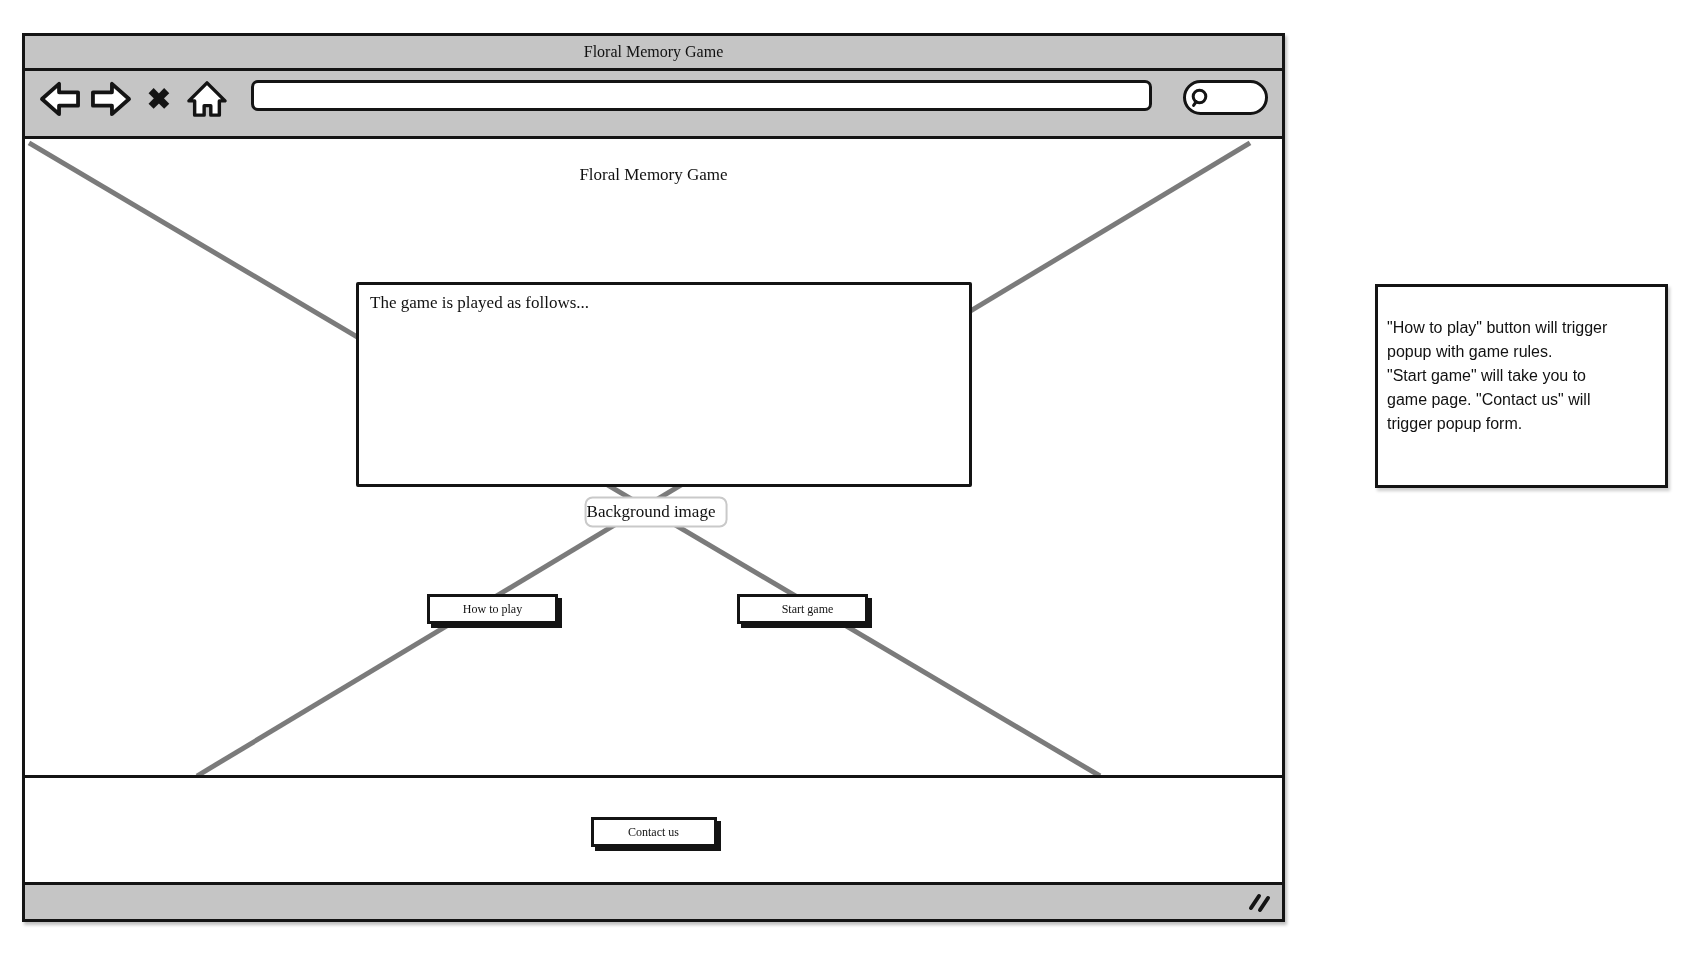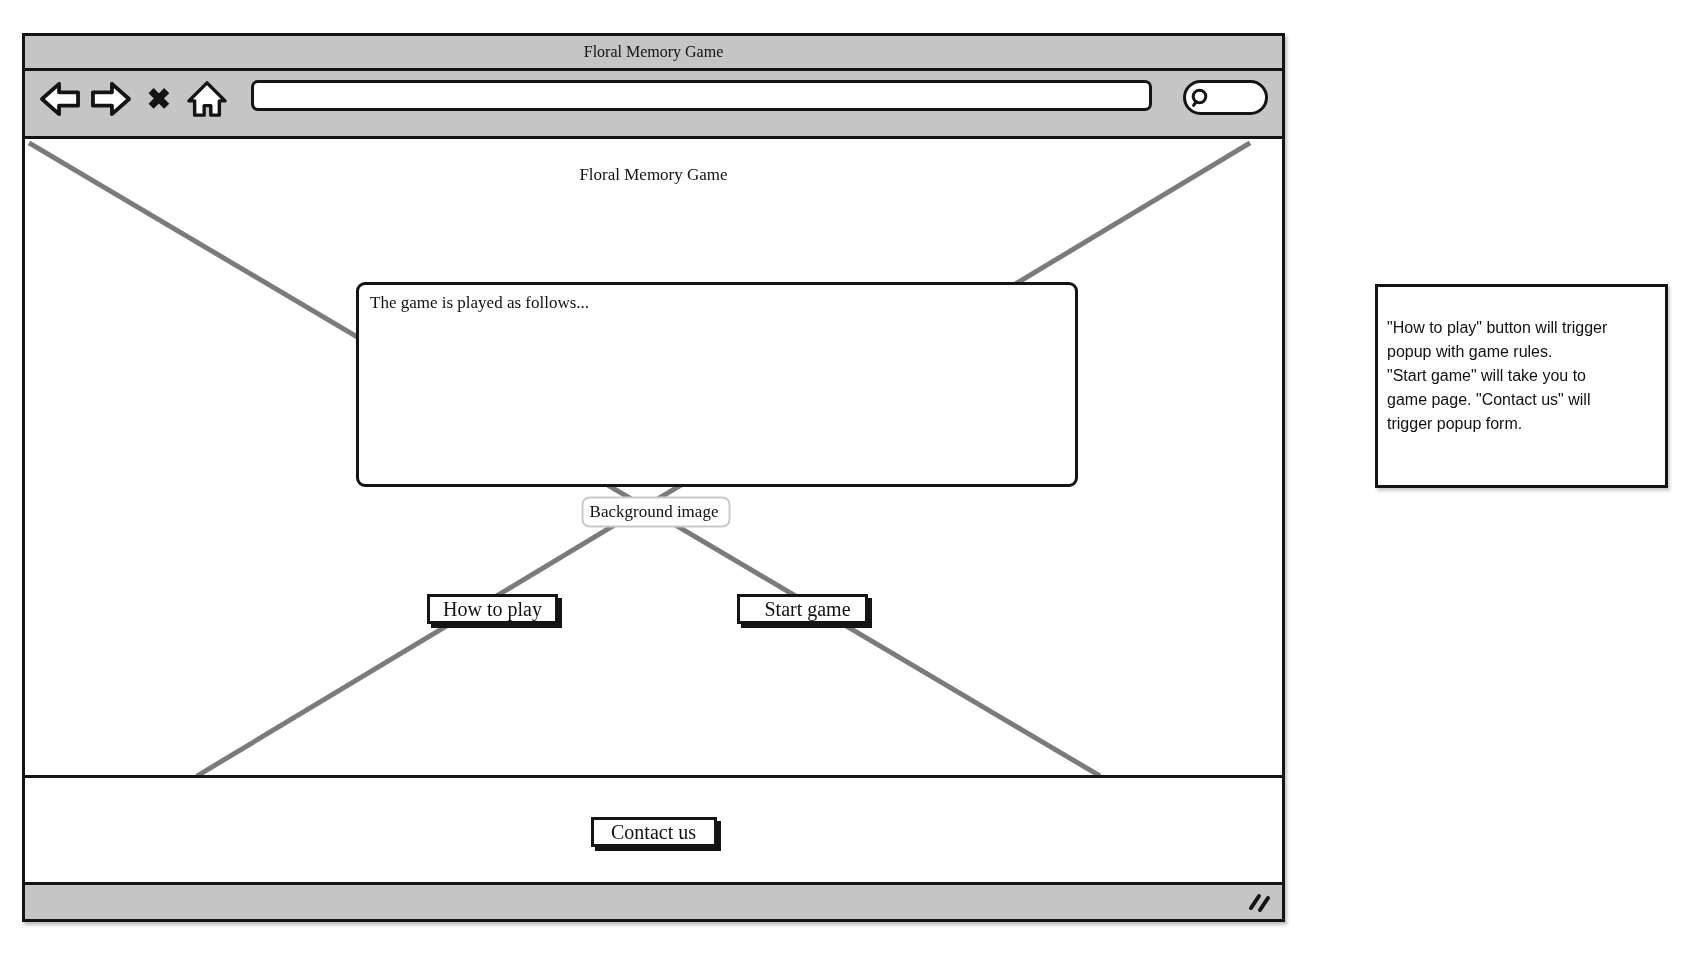--- a/index.html
+++ b/index.html
@@ -40,32 +40,32 @@
     border:3px solid #141414; border-radius:18px; box-sizing:border-box;
     display:flex; align-items:center; padding-left:3px; cursor:text; flex:0 0 auto;
   }
   
   .content { position:relative; flex:1 1 auto; background:#fff; overflow:hidden; }
   .xlines  { position:absolute; left:0; top:0; width:100%; height:100%; display:block; }
   .heading {
     position:absolute; top:26px; left:0; right:0; text-align:center; font-size:17px;
   }
   .descbox {
-    position:absolute; left:331px; top:143px; width:722px; height:205px;
-    box-sizing:border-box; background:#fff; border:3px solid #141414; border-radius:9px;
+    position:absolute; left:331px; top:143px; width:616px; height:205px;
+    box-sizing:border-box; background:#fff; border:3px solid #141414; border-radius:2px;
     padding:8px 11px; font-size:17px;
   }
   .imglabel {
     position:absolute; left:631px; top:373px; transform:translate(-50%,-50%);
     background:#fff; border:2px solid #c9c9c9; border-radius:8px;
-    padding:3px 10px 4px 6px; font-size:17px; white-space:nowrap;
+    padding:3px 10px 4px 0; font-size:17px; white-space:nowrap;
   }
   .wirebtn {
     background:#fff; border:3px solid #141414; box-shadow:4px 4px 0 #141414;
-    font-family:inherit; font-size:20px; color:#111; cursor:pointer;
+    font-family:inherit; font-size:12px; color:#111; cursor:pointer;
     display:flex; align-items:center; justify-content:center;
     box-sizing:border-box; padding:0 6px;
   }
   .btn-how   { position:absolute; left:402px; top:455px; width:131px; height:30px; }
   .btn-start { position:absolute; left:712px; top:455px; width:131px; height:30px;padding-left:16px; }
   
   .footer {
     height:107px; flex:0 0 auto; box-sizing:border-box; background:#fff;
     border-top:3px solid #141414; display:flex; justify-content:center;
     align-items:flex-start; padding-top:39px;

